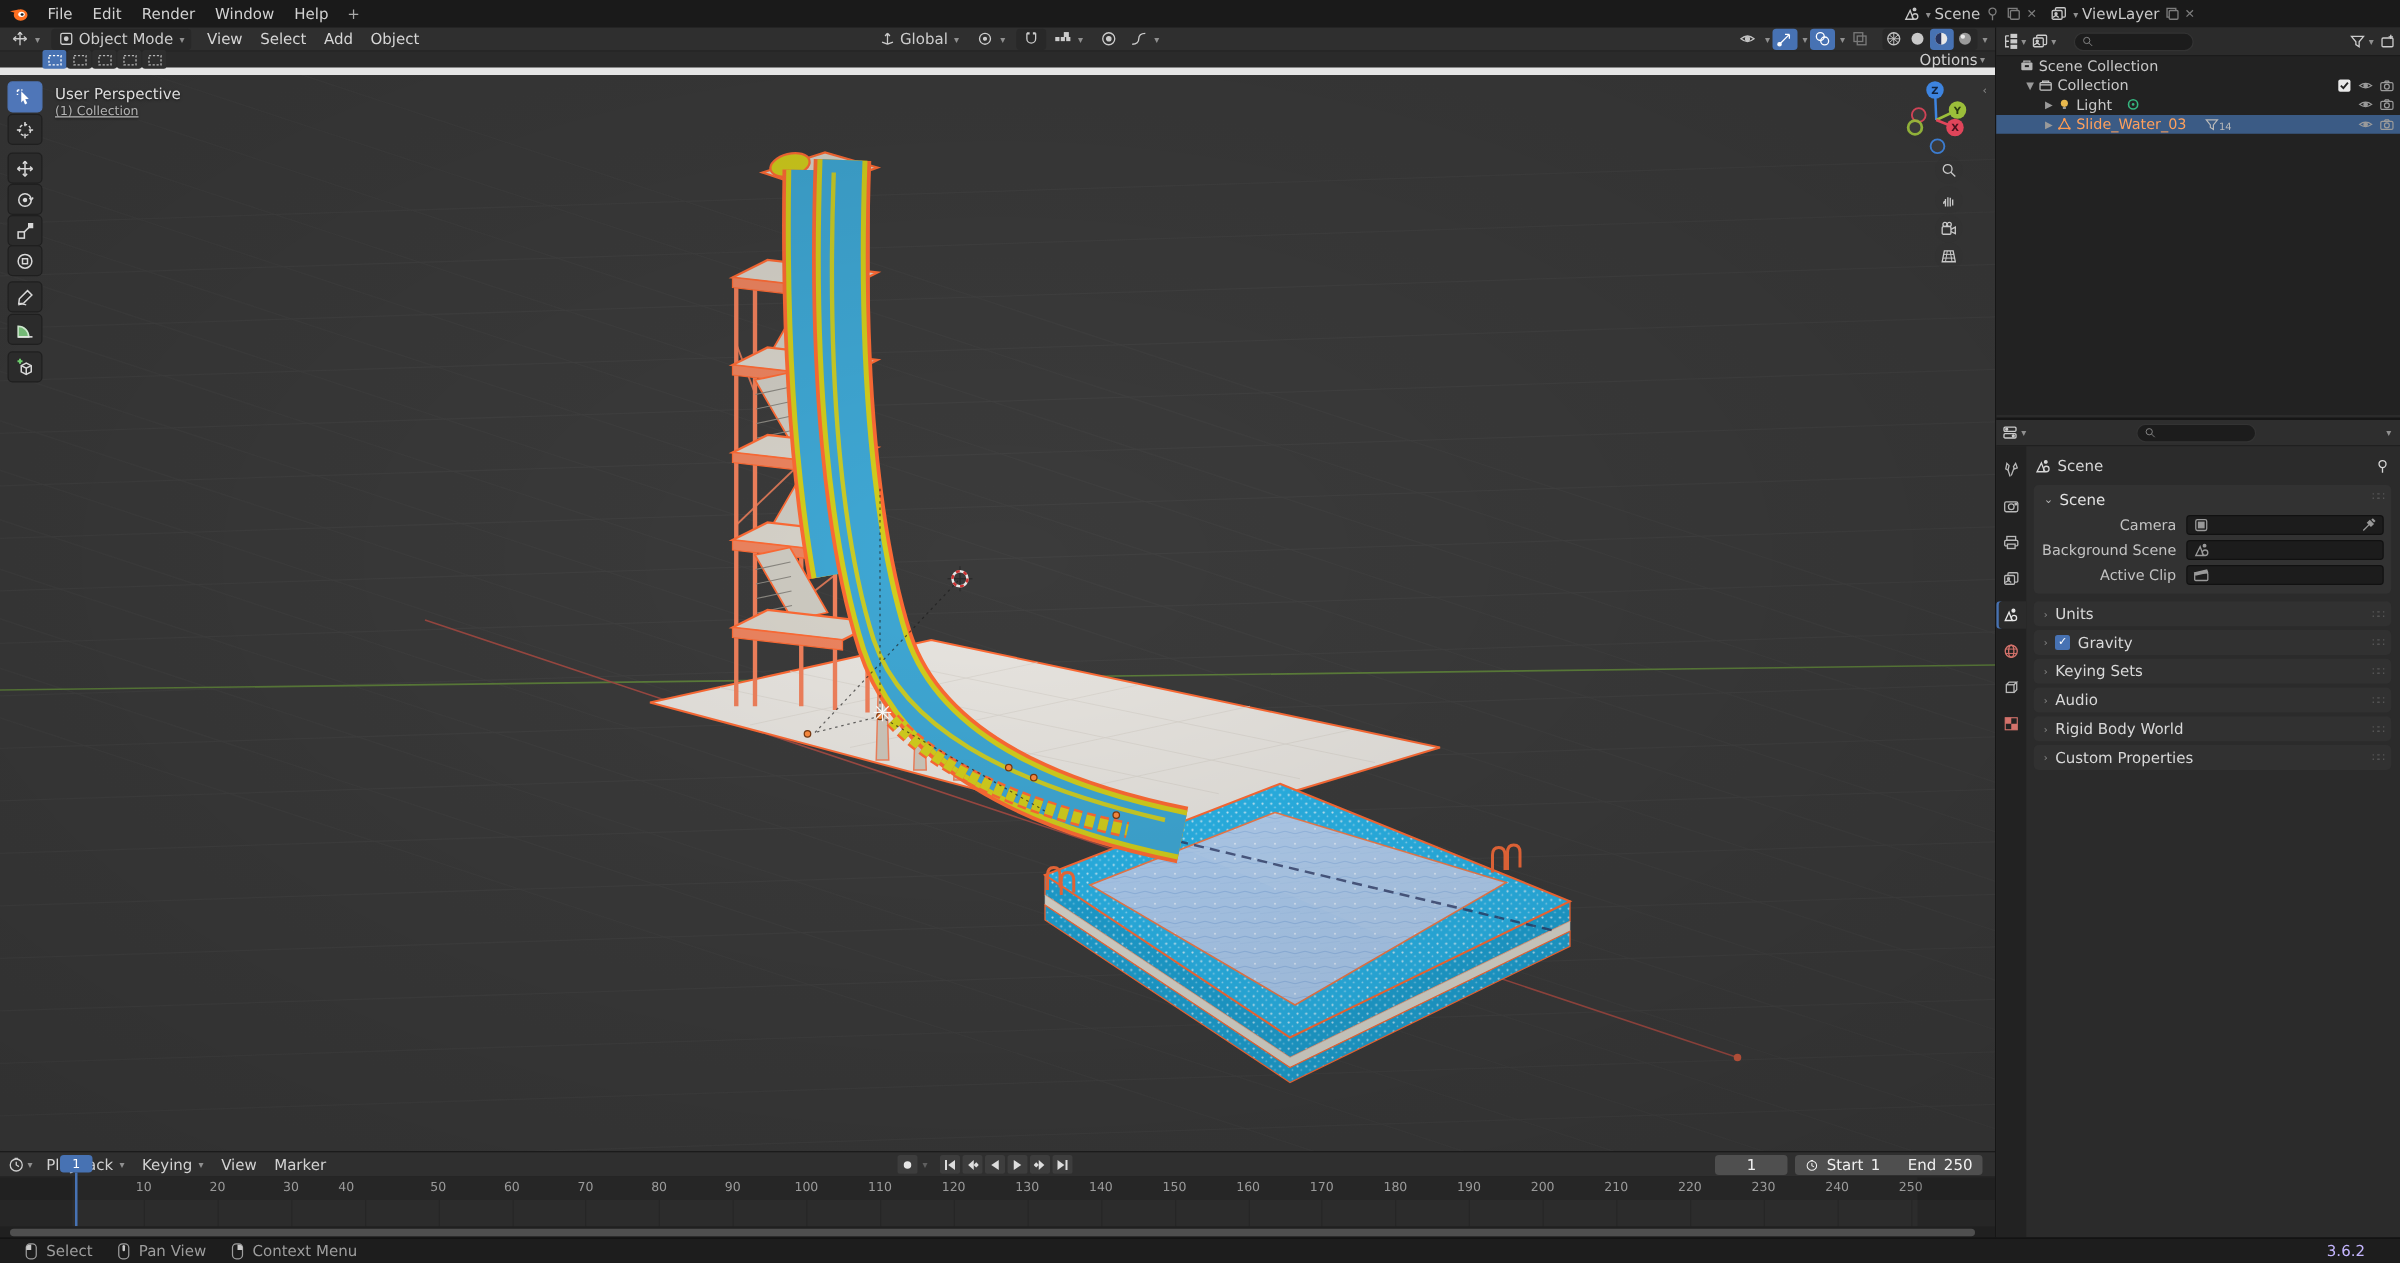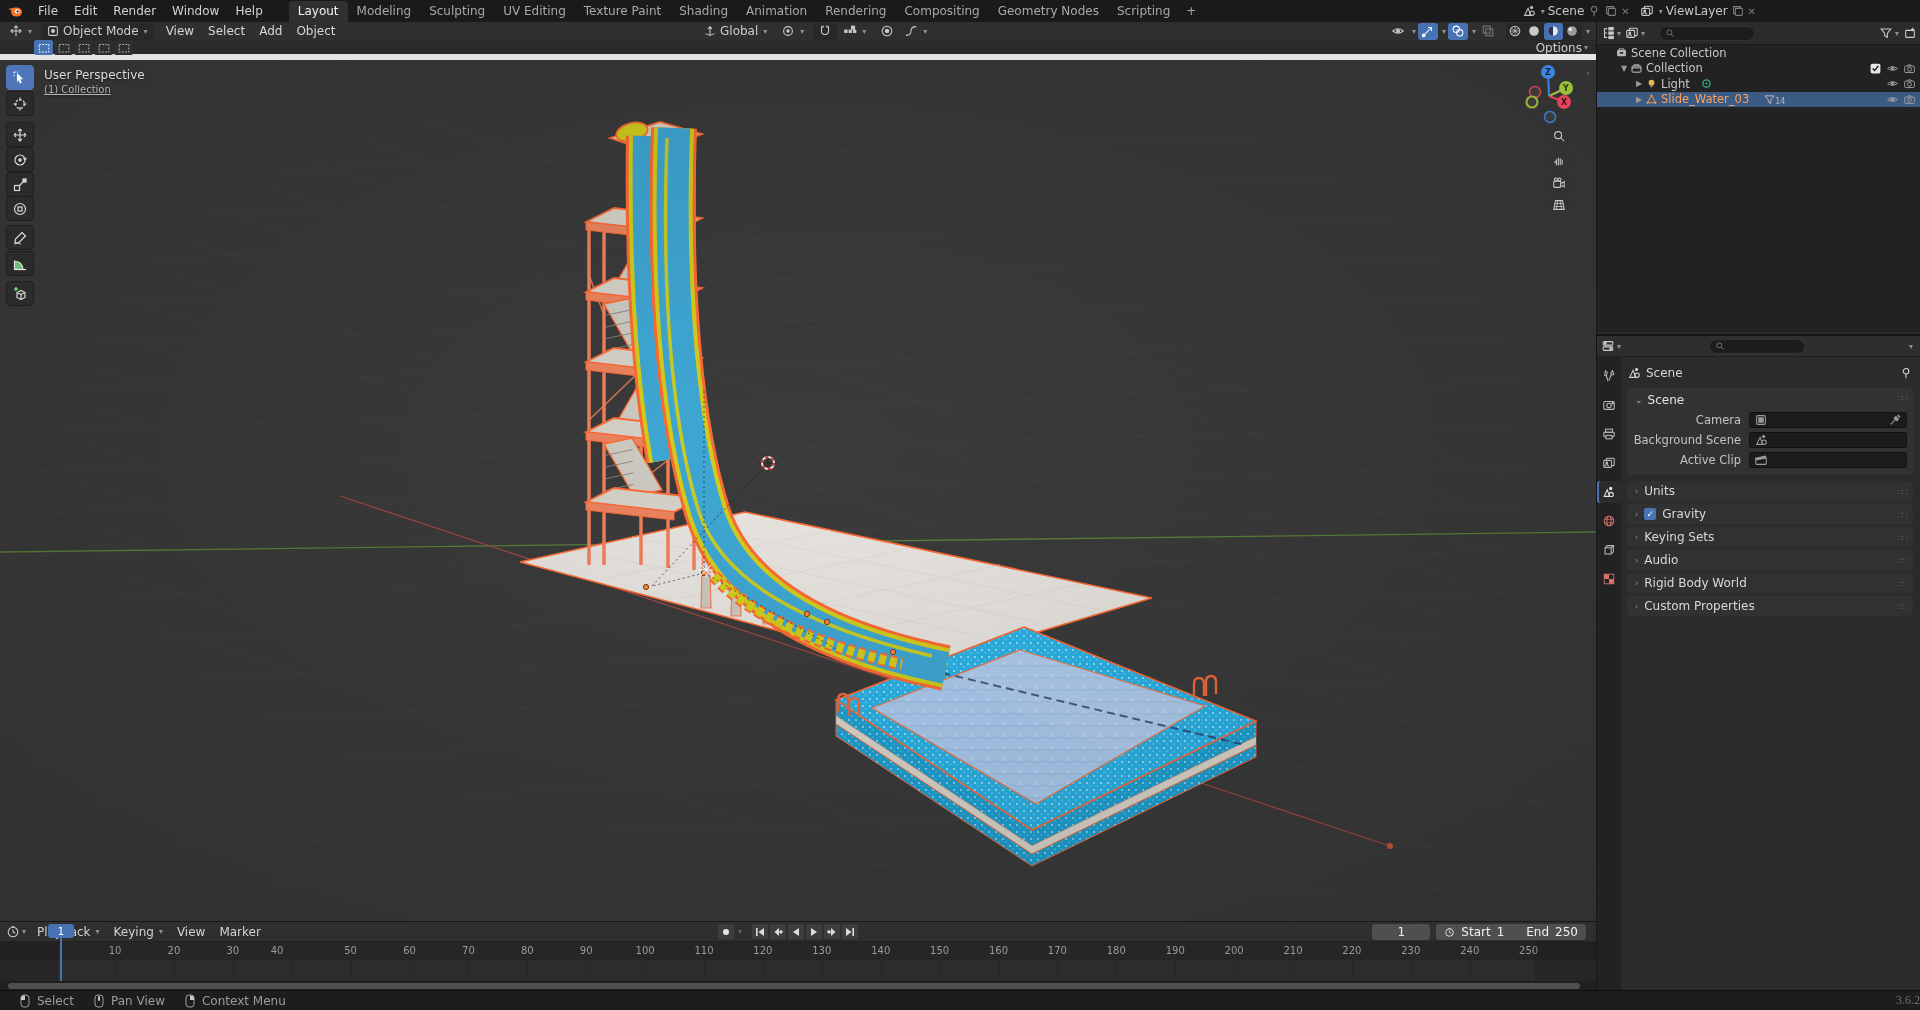--- a/index.html
+++ b/index.html
@@ -109,21 +109,21 @@
   #tracks { position:absolute; left:0; top:38px; width:1596px; height:21px; background:#2c2c2c; }
   .tgrid { position:absolute; top:0; height:21px; width:1px; background:#262626; }
   #playhead { position:absolute; left:60px; top:16px; width:2px; height:43px; background:#4772b3; }
   #tl-scroll { position:absolute; left:0; top:59px; width:1596px; height:10px; background:#202020; }
   #tl-thumb { position:absolute; left:8px; top:2px; width:1572px; height:6px; background:#4f4f4f; border-radius:3px; }
   .range-shade { position:absolute; top:20px; height:39px; background:rgba(0,0,0,.12); }
 
   
   #statusbar { left:0; top:990px; width:1920px; height:20px; background:#1d1d1d; border-top:1px solid #101010; display:flex; align-items:center; color:#9d9d9d; }
   .hint { display:flex; align-items:center; gap:5px; margin-left:18px; }
-  #sb-version { position:absolute; right:0; color:#737373;font-family:Liberation Serif, serif; }
+  #sb-version { position:absolute; right:28px; color:#c4b5fd; }
 </style>
 </head>
 <body>
 
 <div id="root">
 
   <div id="topbar" class="abs">
     <div id="logo">
       <svg width="16" height="14" viewBox="0 0 16 14">
         <ellipse cx="9.5" cy="8" rx="5.5" ry="4.6" fill="#ff7021"></ellipse>
@@ -131,33 +131,20 @@
         <ellipse cx="10.7" cy="7.6" rx="1.2" ry="1" fill="#1a1a1a"></ellipse>
         <path d="M1,5 L8,3.5 L6,6.5 Z" fill="#ff7021"></path>
       </svg>
     </div>
     <div id="tb-menus" class="row">
         <div class="menu-item">File</div>
         <div class="menu-item">Edit</div>
         <div class="menu-item">Render</div>
         <div class="menu-item">Window</div>
         <div class="menu-item">Help</div>
-      </div>
-    <div id="tb-tabs">
-        <div class="ws-tab active">Layout</div>
-        <div class="ws-tab">Modeling</div>
-        <div class="ws-tab">Sculpting</div>
-        <div class="ws-tab">UV Editing</div>
-        <div class="ws-tab">Texture Paint</div>
-        <div class="ws-tab">Shading</div>
-        <div class="ws-tab">Animation</div>
-        <div class="ws-tab">Rendering</div>
-        <div class="ws-tab">Compositing</div>
-        <div class="ws-tab">Geometry Nodes</div>
-        <div class="ws-tab">Scripting</div>
       </div>
     <div class="ws-plus">+</div>
     <div id="tb-right">
       <div class="tb-field">
         <span class="ic">
             <svg viewBox="0 0 16 16" fill="none" stroke="currentColor" stroke-width="1.2">
               <path d="M3,13 L7,5 L10,13 Z"></path>
               <circle cx="11.5" cy="10.5" r="2.5"></circle>
               <circle cx="11" cy="4" r="1.2" fill="currentColor"></circle>
             </svg>

